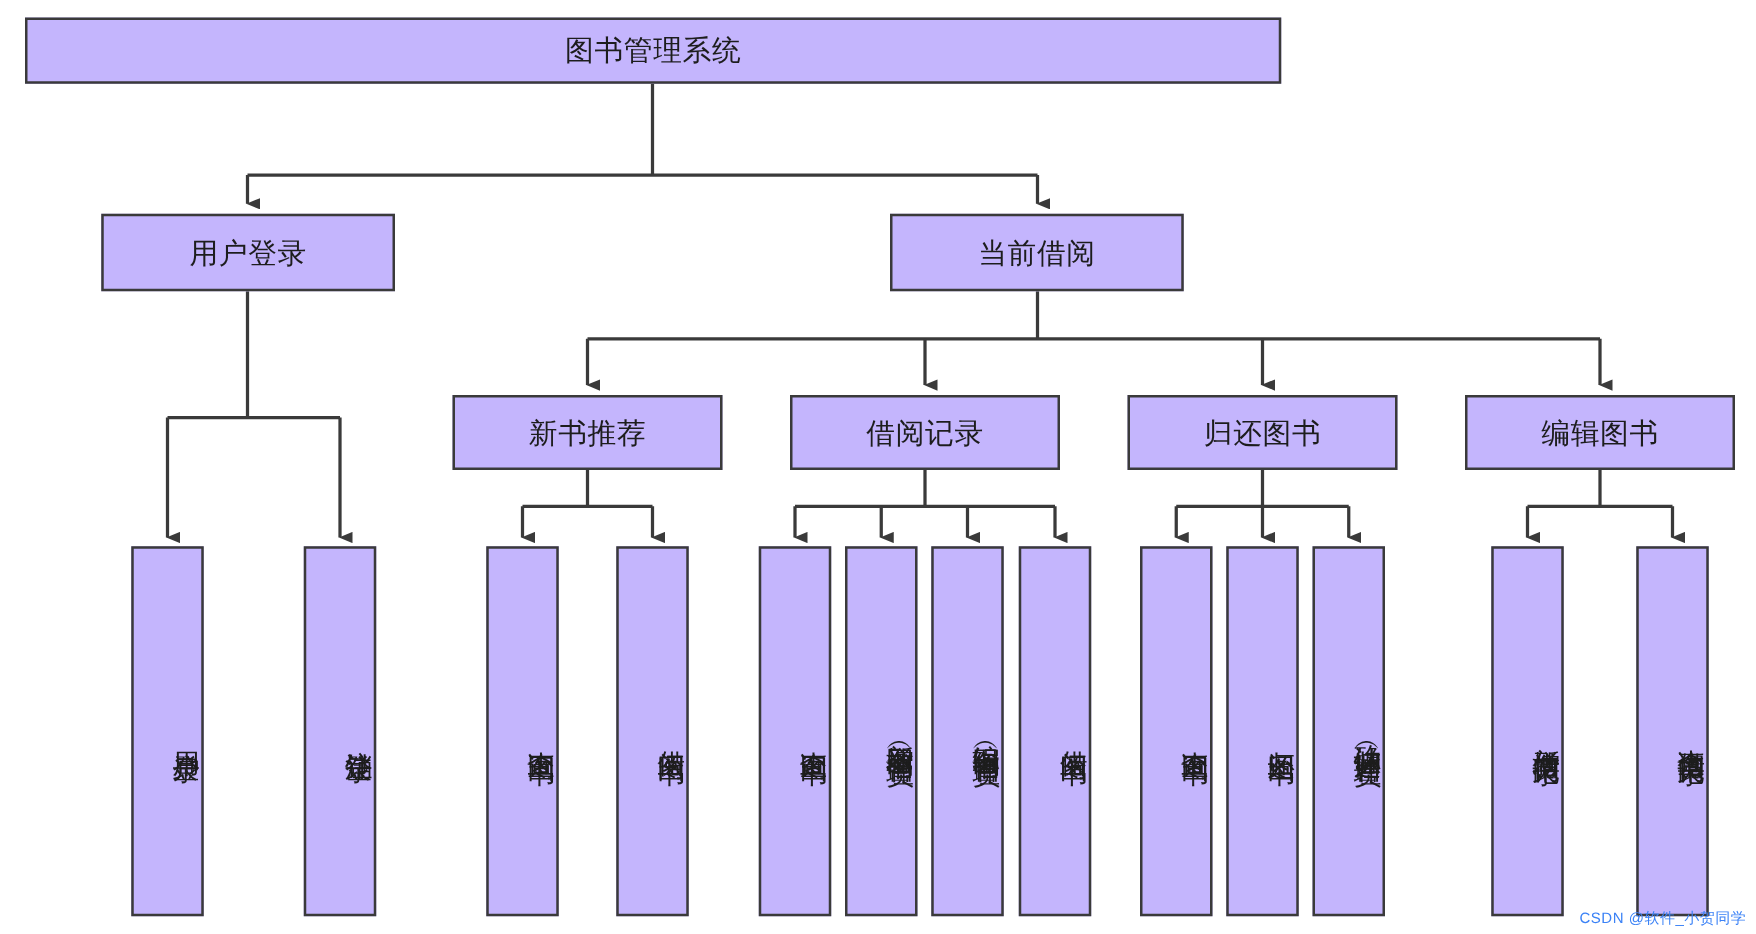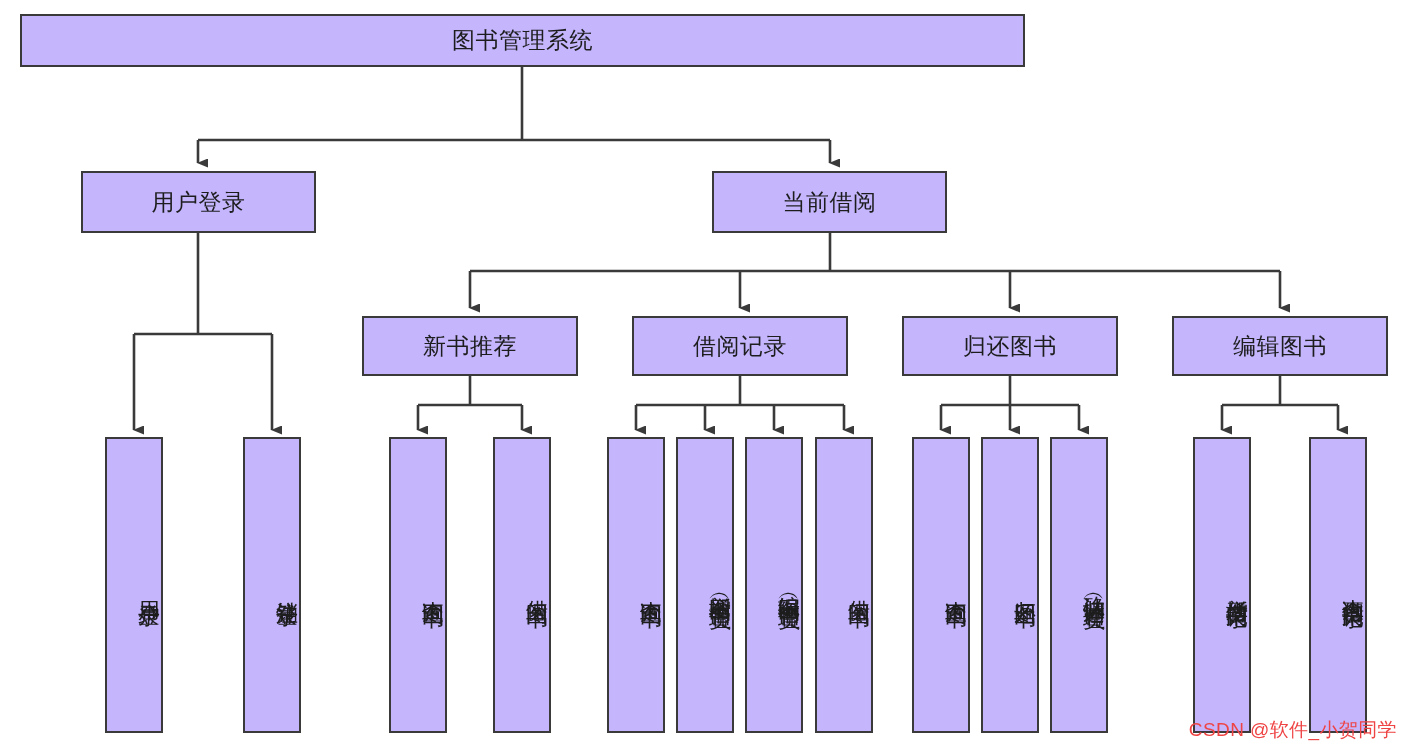--- a/index.html
+++ b/index.html
@@ -61,22 +61,22 @@
     writing-mode: vertical-rl;
     text-orientation: upright;
     font-size: 22px;
     line-height: 1.12;
     letter-spacing: 2px;
   }
   #watermark {
     position: absolute;
     right: 8px;
     bottom: 4px;
-    font-size: 19px;
-    color: #ef4444;
+    font-size: 12px;
+    color: #3b82f6;
     letter-spacing: 0.4px;
     white-space: nowrap;
   }
 </style>
 </head>
 <body>
 
 <div id="diagram-root">
 
   <svg id="edge-layer" viewBox="0 0 1405 747" width="1405" height="747" xmlns="http://www.w3.org/2000/svg">

